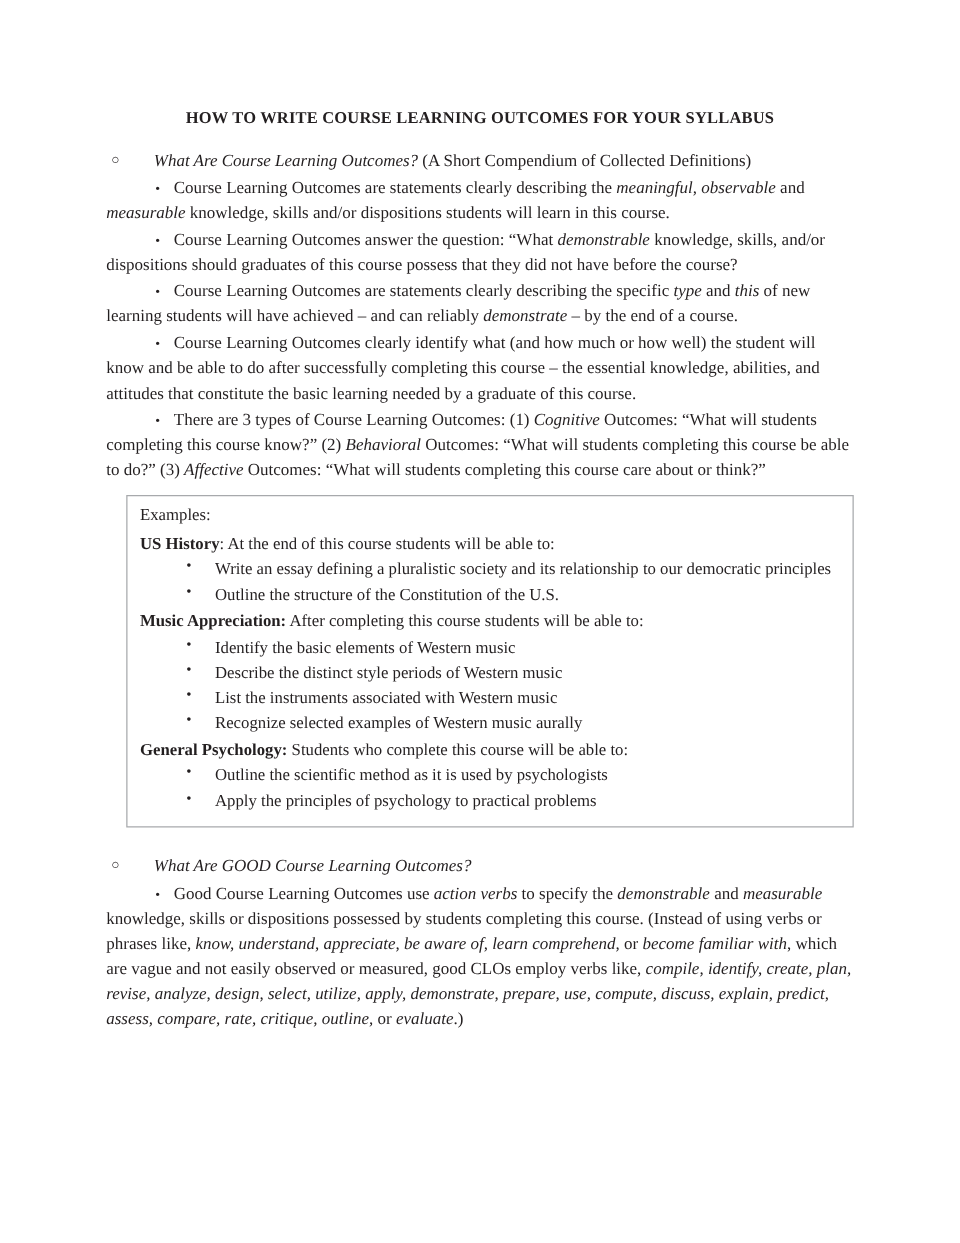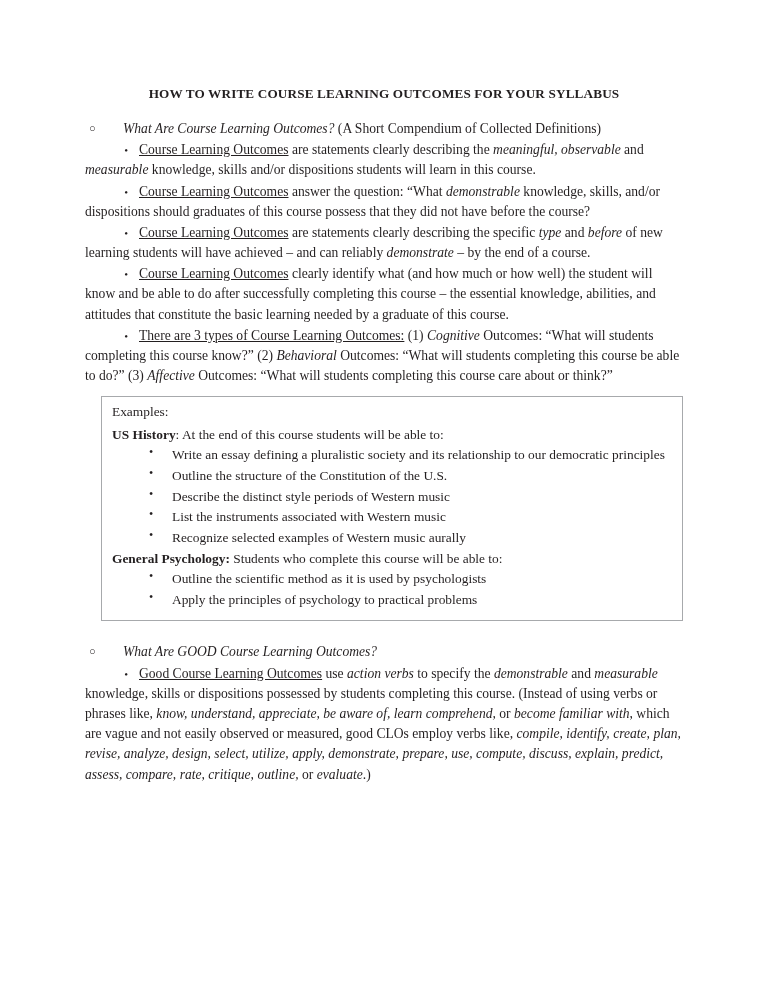--- a/index.html
+++ b/index.html
@@ -61,21 +61,21 @@
   .lvl2 .b {
     
     display: inline-block;
     width: 54px;
     text-align: right;
     padding-right: 11px;
     box-sizing: border-box;
     font-size: 11px;
     vertical-align: baseline;
   }
-  .u { text-decoration: underline; }
+  .u { }
   .i { font-style: italic; }
 
   
   .examples-box {
     border: 1px solid #a7a9ac;
     margin: 10px 0 0 16px;
     padding: 5px 10px 9px 10px;
     font-size: 13.4px;
     line-height: 1.46;
   }
@@ -118,35 +118,37 @@
 
   <div class="doc-title">HOW TO WRITE COURSE LEARNING OUTCOMES FOR YOUR SYLLABUS</div>
 
   <div>
     <div class="lvl1">
       <span class="marker">○</span><span class="h">What Are Course Learning Outcomes?</span><span> (A Short Compendium of Collected Definitions)</span>
     </div>
     <div id="sec0-bullets">
         <div class="lvl2"><span class="b">•</span><span class="u">Course Learning Outcomes</span><span> are statements clearly describing the </span><span class="i">meaningful, observable</span><span> and </span><span class="i">measurable</span><span> knowledge, skills and/or dispositions students will learn in this course.</span></div>
         <div class="lvl2"><span class="b">•</span><span class="u">Course Learning Outcomes</span><span> answer the question: “What </span><span class="i">demonstrable</span><span> knowledge, skills, and/or dispositions should graduates of this course possess that they did not have before the course?</span></div>
-        <div class="lvl2"><span class="b">•</span><span class="u">Course Learning Outcomes</span><span> are statements clearly describing the specific </span><span class="i">type</span><span> and </span><span class="i">before</span><span> of new learning students will have achieved – and can reliably </span><span class="i">demonstrate</span><span> – by the end of a course.</span></div>
+        <div class="lvl2"><span class="b">•</span><span class="u">Course Learning Outcomes</span><span> are statements clearly describing the specific </span><span class="i">type</span><span> and </span><span class="i">this</span><span> of new learning students will have achieved – and can reliably </span><span class="i">demonstrate</span><span> – by the end of a course.</span></div>
         <div class="lvl2"><span class="b">•</span><span class="u">Course Learning Outcomes</span><span> clearly identify what (and how much or how well) the student will know and be able to do after successfully completing this course – the essential knowledge, abilities, and attitudes that constitute the basic learning needed by a graduate of this course.</span></div>
         <div class="lvl2"><span class="b">•</span><span class="u">There are 3 types of Course Learning Outcomes:</span><span> (1) </span><span class="i">Cognitive</span><span> Outcomes: “What will students completing this course know?” (2) </span><span class="i">Behavioral</span><span> Outcomes: “What will students completing this course be able to do?” (3) </span><span class="i">Affective</span><span> Outcomes: “What will students completing this course care about or think?”</span></div>
       </div>
   </div>
 
   <div class="examples-box">
     <div class="caption">Examples:</div>
     <div id="examples-courses">
         <div class="course-line"><span class="name">US History</span><span>: At the end of this course students will be able to:</span></div>
         <ul>
           <li>Write an essay defining a pluralistic society and its relationship to our democratic principles</li>
           <li>Outline the structure of the Constitution of the U.S.</li>
         </ul>
+        <div class="course-line"><span class="name">Music Appreciation:</span><span> After completing this course students will be able to:</span></div>
         <ul>
+          <li>Identify the basic elements of Western music</li>
           <li>Describe the distinct style periods of Western music</li>
           <li>List the instruments associated with Western music</li>
           <li>Recognize selected examples of Western music aurally</li>
         </ul>
         <div class="course-line"><span class="name">General Psychology:</span><span> Students who complete this course will be able to:</span></div>
         <ul>
           <li>Outline the scientific method as it is used by psychologists</li>
           <li>Apply the principles of psychology to practical problems</li>
         </ul>
       </div>

